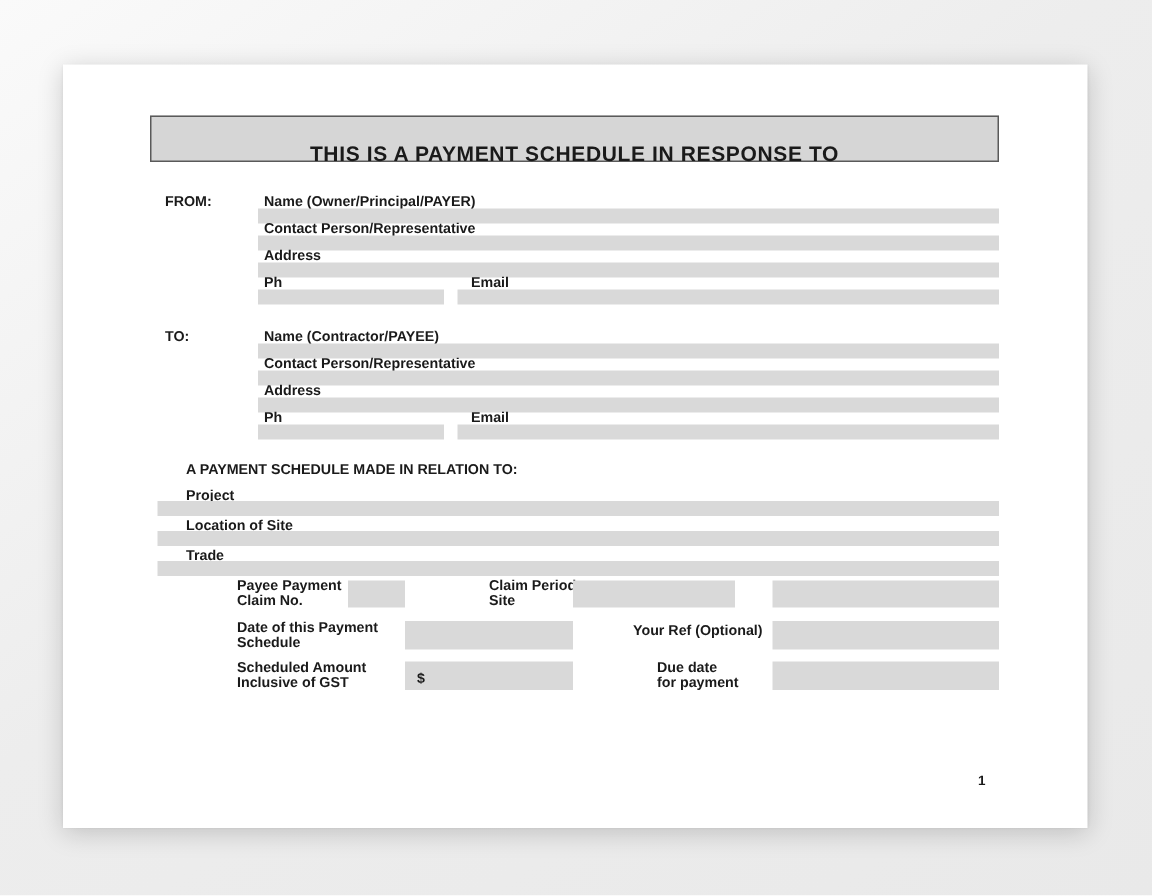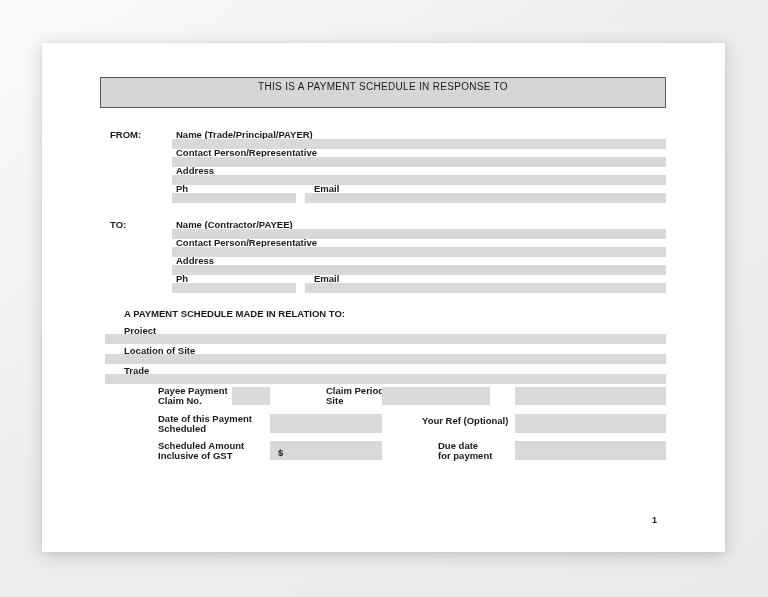--- a/index.html
+++ b/index.html
@@ -31,24 +31,24 @@
   
   .banner {
     position: absolute;
     left: 58px;
     top: 34px;
     width: 566px;
     height: 31px;
     background: var(--banner-fill, #d6d6d6);
     border: 1px solid var(--banner-border, #5a5a5a);
     text-align: center;
-    font-weight: normal;
-    font-size: 10px;
+    font-weight: bold;
+    font-size: 14px;
     line-height: 12.5px;
-    padding-top: 3px;
+    padding-top: 18px;
     letter-spacing: 0.03em;
     box-sizing: border-box;
   }
 
   .lbl {
     font-weight: bold;
     font-size: 9.5px;
     line-height: 9px;
     white-space: nowrap;
   }
@@ -96,21 +96,21 @@
 <body>
 
 <div class="canvas">
   <div class="page">
 
     <div class="banner">
       <div>THIS IS A PAYMENT SCHEDULE IN RESPONSE TO</div>
     </div>
 
     <div class="lbl party-label" style="top:87px">FROM:</div>
-    <div class="lbl party-row-label" style="top:87px">Name (Trade/Principal/PAYER)</div>
+    <div class="lbl party-row-label" style="top:87px">Name (Owner/Principal/PAYER)</div>
     <div class="bar party-bar" style="top:96px"></div>
     <div class="lbl party-row-label" style="top:105px">Contact Person/Representative</div>
     <div class="bar party-bar" style="top:114px"></div>
     <div class="lbl party-row-label" style="top:123px">Address</div>
     <div class="bar party-bar" style="top:132px"></div>
     <div class="lbl party-row-label" style="top:141px">Ph</div>
     <div class="lbl party-row-label email-label" style="top:141px">Email</div>
     <div class="bar party-bar ph-bar" style="top:150px"></div>
     <div class="bar party-bar email-bar" style="top:150px"></div>
 
@@ -137,21 +137,21 @@
     <div class="lbl lbl2 abs" style="left:68px; top:343px">Payee Payment</div>
     <div class="lbl lbl2 abs" style="left:68px; top:353px">Claim No.</div>
     <div class="dbox" style="left:190px; top:344px; width:38px"></div>
     <div class="lbl lbl2 abs" style="left:236px; top:343px">Claim Period:</div>
     <div class="lbl lbl2 abs" style="left:236px; top:353px">Site</div>
     <div class="dbox" style="left:340px; top:344px; width:108px"></div>
     <div class="lbl lbl2 abs" style="left:458px; top:344px">To</div>
     <div class="dbox" style="left:473px; top:344px; width:151px"></div>
 
     <div class="lbl lbl2 abs" style="left:68px; top:371px">Date of this Payment</div>
-    <div class="lbl lbl2 abs" style="left:68px; top:381px">Scheduled</div>
+    <div class="lbl lbl2 abs" style="left:68px; top:381px">Schedule</div>
     <div class="dbox" style="left:228px; top:371px; width:112px; height:19px"></div>
     <div class="lbl lbl2 abs" style="left:332px; top:373px">Your Ref (Optional)</div>
     <div class="dbox" style="left:473px; top:371px; width:151px; height:19px"></div>
 
     <div class="lbl lbl2 abs" style="left:68px; top:398px">Scheduled Amount</div>
     <div class="lbl lbl2 abs" style="left:68px; top:408px">Inclusive of GST</div>
     <div class="dbox" style="left:228px; top:398px; width:112px; height:19px">
       <span class="dollar">$</span>
     </div>
     <div class="lbl lbl2 abs" style="left:348px; top:398px">Due date</div>

